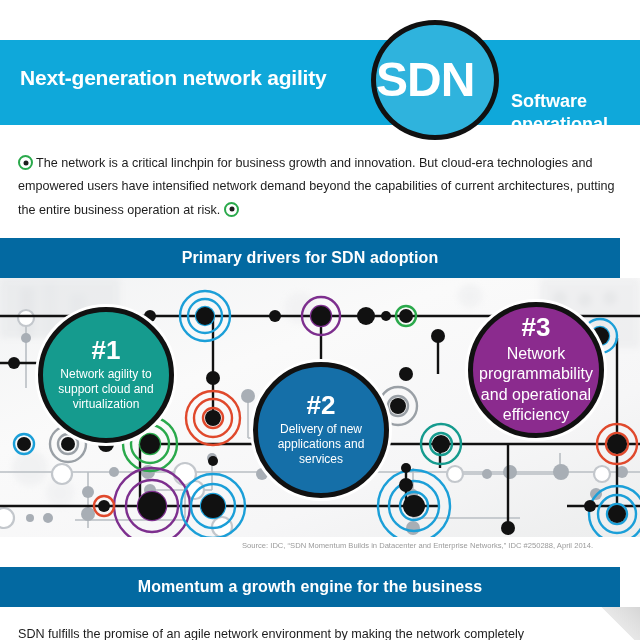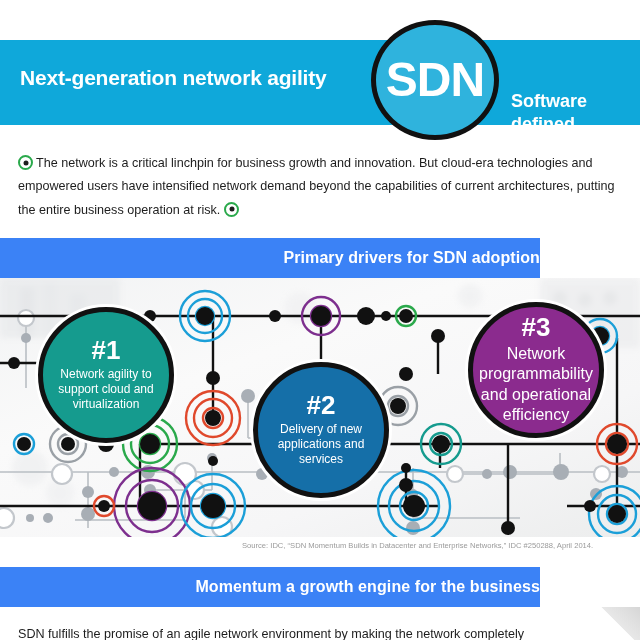--- a/index.html
+++ b/index.html
@@ -21,21 +21,21 @@
   .header-title{
     position:absolute;left:20px;top:66px;
     font-size:21px;font-weight:bold;color:#ffffff;
     letter-spacing:-0.2px;white-space:nowrap;
   }
   .sdn-badge{
     position:absolute;left:371px;top:20px;
     width:128px;height:120px;border-radius:50%;
     background:#2fb3dd;border:5px solid #111111;
     box-sizing:border-box;
-    display:flex;align-items:center;justify-content:center;
+    display:flex;align-items:center;justify-content:flex-start;
   }
   .sdn-badge-text{
     font-size:48px;font-weight:bold;color:#ffffff;
     letter-spacing:-1px;line-height:1;
   }
   .header-sub{
     position:absolute;left:511px;top:46px;
     font-size:18px;font-weight:bold;color:#ffffff;
     line-height:1.28;white-space:nowrap;margin-top:44px;
   }
@@ -52,23 +52,23 @@
   }
   .bullet-icon::after{
     content:"";position:absolute;left:50%;top:50%;
     width:5px;height:5px;border-radius:50%;background:#1d1d1d;
     transform:translate(-50%,-50%);
   }
   .bullet-end{margin-left:4px;margin-right:0;}
 
   
   .band{
-    position:absolute;left:0;width:540px;height:40px;
-    background:#3b82f6;
-    display:flex;align-items:center;justify-content:flex-end;
+    position:absolute;left:0;width:620px;height:40px;
+    background:#0369a1;
+    display:flex;align-items:center;justify-content:center;
   }
   .band-1{top:238px;}
   .band-2{top:567px;}
   .band-label{
     font-size:16px;font-weight:bold;color:#ffffff;letter-spacing:0.1px;
   }
 
   
   .network{
     position:absolute;left:0;top:278px;width:640px;height:259px;
@@ -117,21 +117,20 @@
   <div class="header-band"></div>
 
   <div class="header-title">Next-generation network agility</div>
 
   <div class="sdn-badge">
     <span class="sdn-badge-text">SDN</span>
   </div>
 
   <div class="header-sub">
     <div>Software</div>
-    <div>defined</div>
     <div>operational</div>
   </div>
 
   <div class="intro">
     <span class="bullet-icon"></span><span>The network is a critical linchpin for business growth and innovation. But cloud-era technologies and empowered users have intensified network demand beyond the capabilities of current architectures, putting the entire business operation at risk.</span><span class="bullet-icon bullet-end"></span>
   </div>
 
   <div class="band band-1">
     <span class="band-label">Primary drivers for SDN adoption</span>
   </div>

